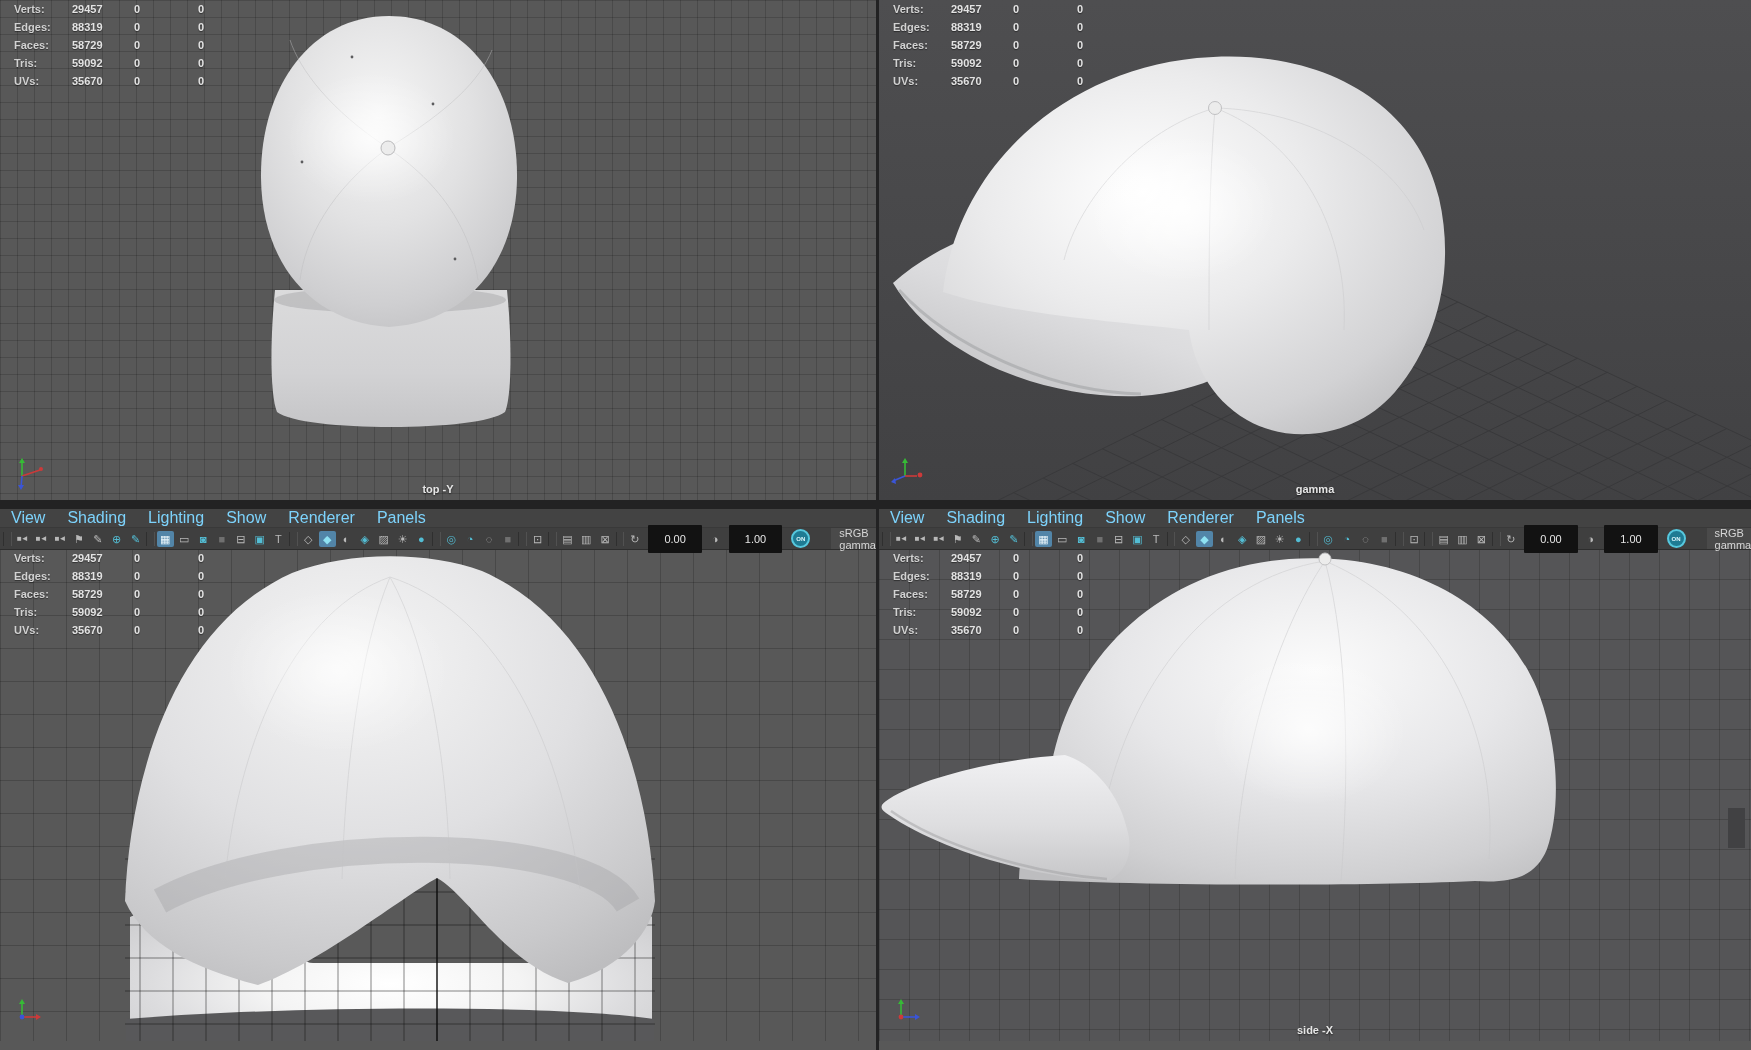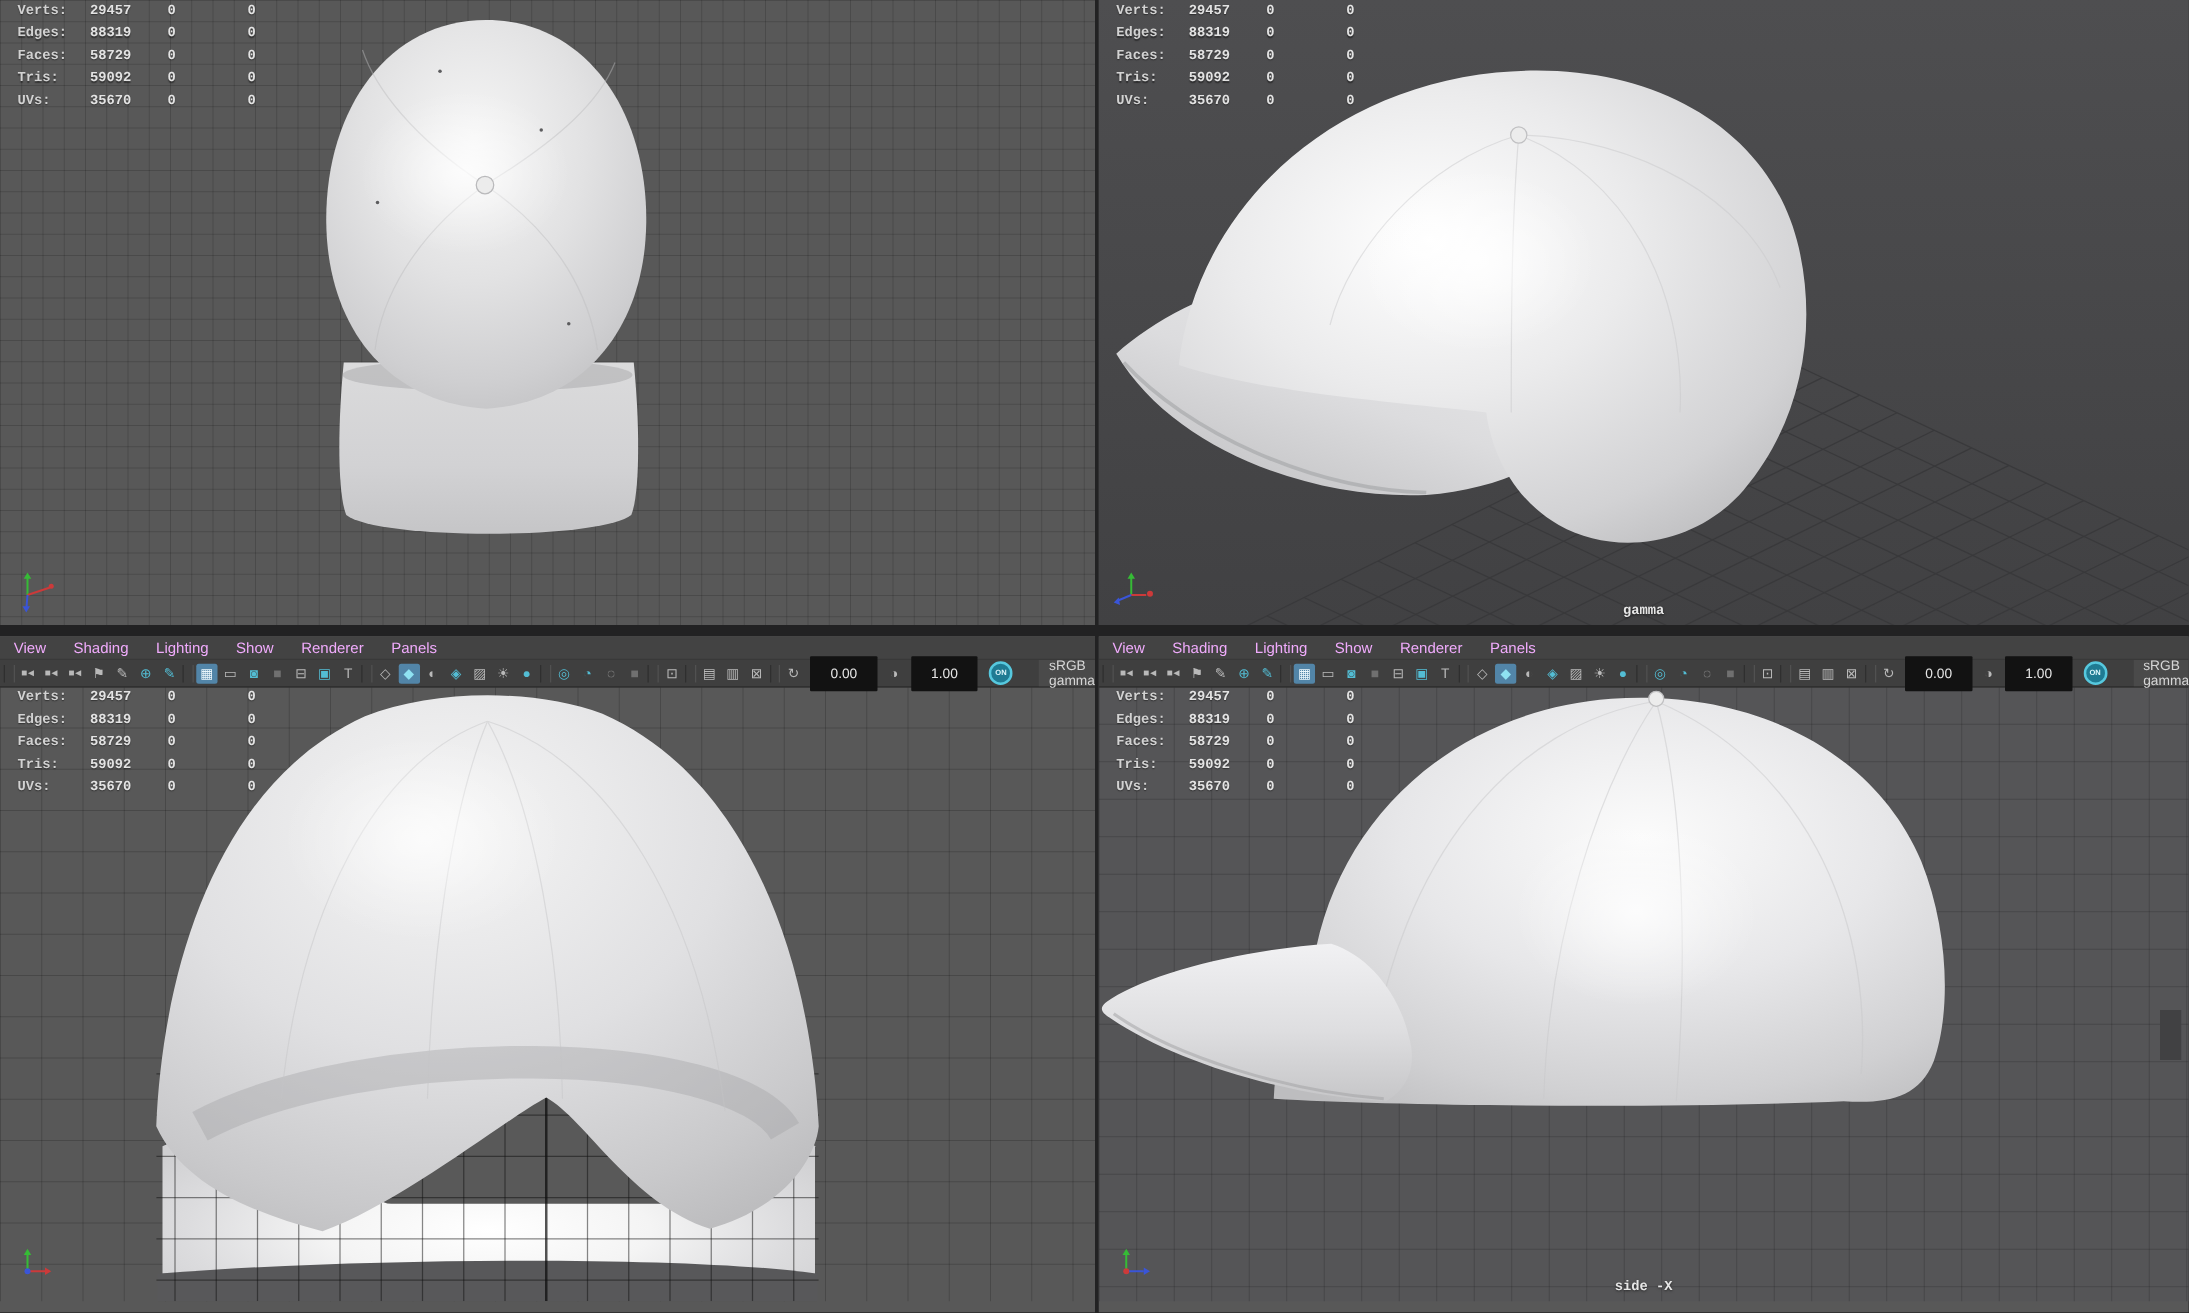--- a/index.html
+++ b/index.html
@@ -2,21 +2,21 @@
 <html><head>
 <meta charset="utf-8">
 <style>
   html,body{margin:0;padding:0;background:#262626;width:1751px;height:1050px;overflow:hidden;
     font-family:"Liberation Sans", sans-serif;-webkit-font-smoothing:antialiased;}
   .quad{display:grid;width:1751px;height:1050px;
     grid-template-columns:876px 3px 872px;grid-template-rows:500px 9px 541px;}
   .gapv,.gaph{background:#222223;}
   .panel{position:relative;overflow:hidden;background:#585858;}
   
-  .vp{position:absolute;left:0;right:0;bottom:0;overflow:hidden;font-family:Liberation Mono, monospace;}
+  .vp{position:absolute;left:0;right:0;bottom:0;overflow:hidden;}
   .vp-top{top:0;height:500px;}
   .vp-low{top:40px;height:492px;}
   .bg-ortho{background:#585858;}
   .bg-ortho2{background:#555557;}
   .bg-persp{background:linear-gradient(#4e4e50,#414143);}
   .g17{background-image:linear-gradient(to right,rgba(0,0,0,.16) 1px,transparent 1px),
        linear-gradient(to bottom,rgba(0,0,0,.16) 1px,transparent 1px);background-size:17px 17px;}
   .g33{background-image:linear-gradient(to right,rgba(0,0,0,.18) 1px,transparent 1px),
        linear-gradient(to bottom,rgba(0,0,0,.18) 1px,transparent 1px);background-size:33px 33px;}
   .g30{background-image:linear-gradient(to right,rgba(0,0,0,.17) 1px,transparent 1px),
@@ -30,21 +30,21 @@
   .hud .hv{text-align:left;}
   .hud-row{display:contents;}
   
   .vlabel{position:absolute;left:0;right:0;bottom:5px;text-align:center;font-size:11px;font-weight:bold;
     color:#e6e6e6;text-shadow:0 1px 2px rgba(0,0,0,.55);z-index:5;}
   
   .gizmo{position:absolute;left:8px;bottom:8px;z-index:5;}
   
   .menubar{height:18px;background:#434343;display:flex;align-items:center;
     border-bottom:1px solid #393939;position:relative;z-index:6;}
-  .menu-item{padding:0 11px;font-size:12px;color:#f0abfc;line-height:18px;cursor:default;}
+  .menu-item{padding:0 11px;font-size:16px;color:#7dd3fc;line-height:18px;cursor:default;}
   .toolbar{height:21px;background:#3f3f3f;display:flex;align-items:center;
     border-bottom:1px solid #2d2d2d;position:relative;z-index:6;padding-left:2px;}
   .ticon{display:inline-flex;width:17px;height:16px;align-items:center;justify-content:center;
     font-size:11px;line-height:16px;color:#b9b9b9;border-radius:2px;margin:0 1px;cursor:default;
     white-space:nowrap;overflow:hidden;}
   .ticon.cam{font-size:8px;letter-spacing:-1px;}
   .ticon.teal{color:#53bdd4;}
   .ticon.dim{opacity:.4;}
   .ticon.active{background:#5285a8;color:#eaf6fb;}
   .ticon.active.teal{color:#8fe2f2;}
@@ -111,20 +111,21 @@
       <svg class="gizmo" width="44" height="44">
         <g stroke-width="1.6" fill="none">
           <path d="M 14 28 V 12" stroke="#36bb36"></path>
             <path d="M 11 15 L 14 10 L 17 15" fill="#36bb36" stroke="none"></path>
           <path d="M 14 28 C 20 26 26 24 32 22" stroke="#cc3a3a"></path>
             <circle cx="33" cy="21" r="2" fill="#cc3a3a"></circle>
           <path d="M 14 28 L 13 40" stroke="#3a55d8"></path>
             <path d="M 10 37 L 13 42 L 16 37" fill="#3a55d8" stroke="none"></path>
         </g>
       </svg>
+      <div class="vlabel">top -Y</div>
     </div>
   </div>
 
   <div class="gapv"></div>
 
   <div class="panel">
     <div class="vp vp-top bg-persp">
       <svg class="model" width="872" height="500" viewBox="0 0 872 500">
         <defs>
           <radialGradient id="pvCrown" cx="0.4" cy="0.36" r="0.8">

